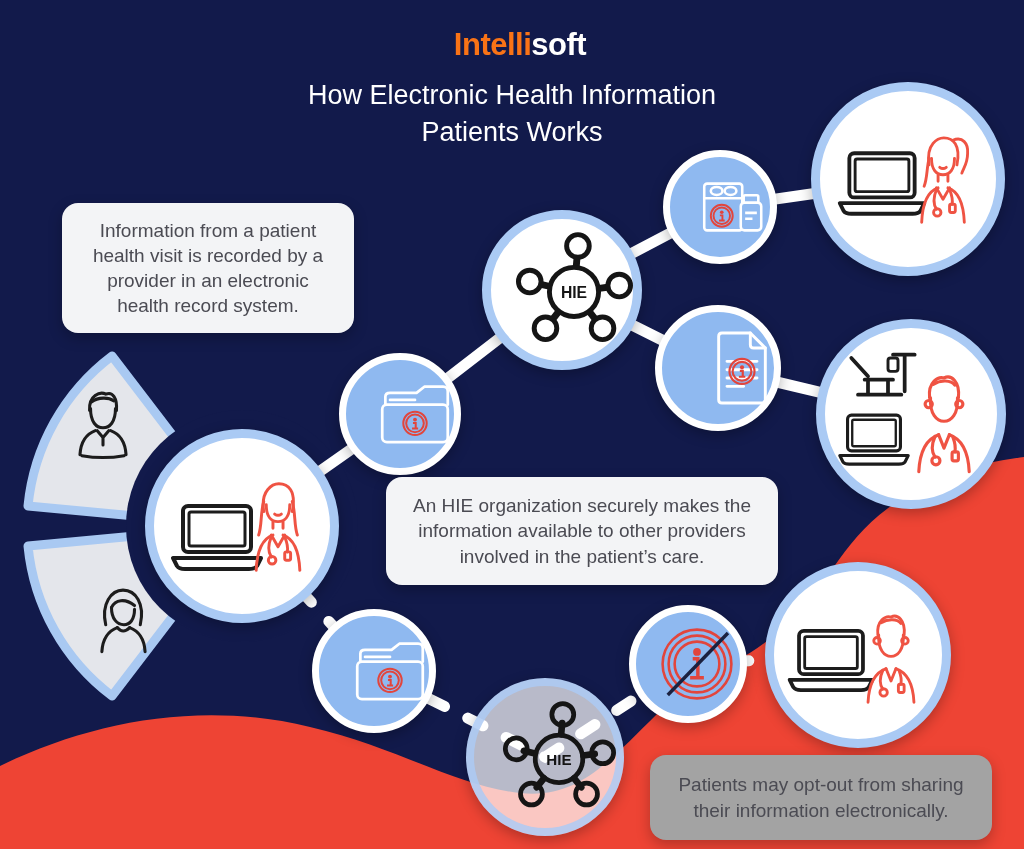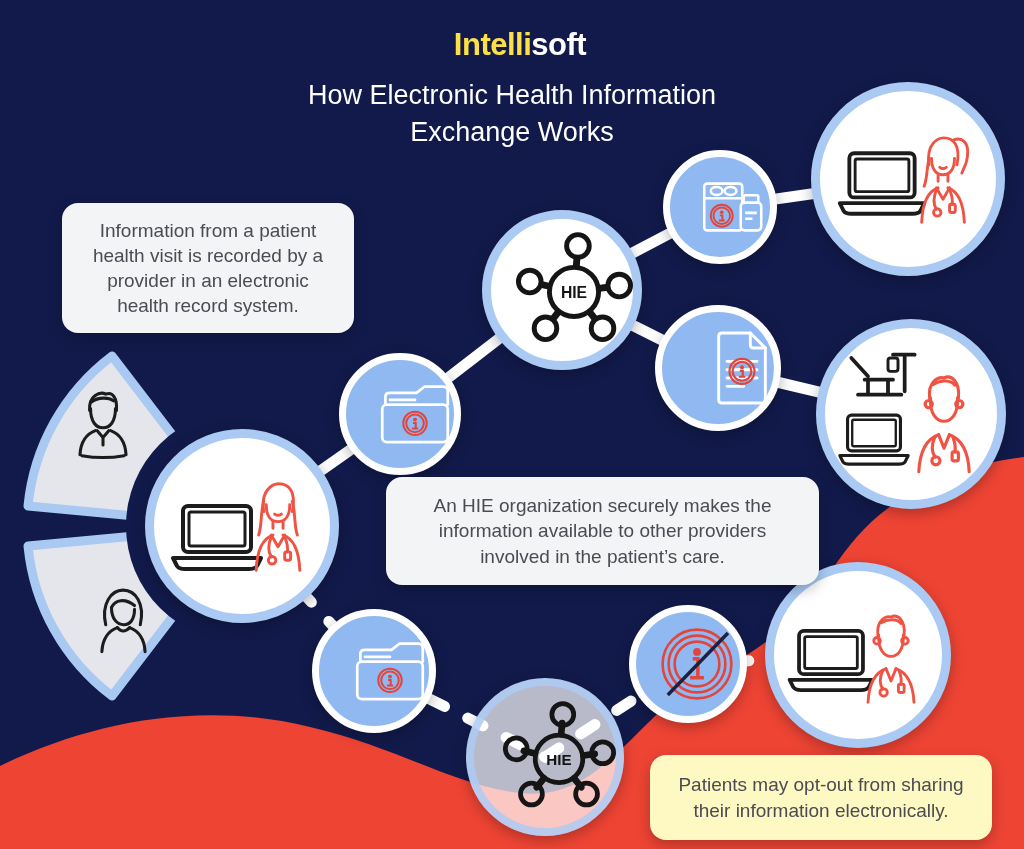--- a/index.html
+++ b/index.html
@@ -1,34 +1,34 @@
 <!DOCTYPE html>
 <html><head>
 <meta charset="utf-8">
 <style>
   html,body{margin:0;padding:0;}
   body{width:1024px;height:849px;position:relative;overflow:hidden;
        background:#121a4b;font-family:"Liberation Sans",sans-serif;}
   .bg-svg{position:absolute;inset:0;z-index:1;}
   .header{position:absolute;left:0;top:0;width:100%;text-align:center;z-index:3;}
   .logo{margin-top:27px;font-size:31px;font-weight:800;letter-spacing:-0.5px;}
-  .logo .p1{color:#fde047;margin-left:16px;}
+  .logo .p1{color:#f97316;margin-left:16px;}
   .logo .p2{color:#ffffff;margin-top:36px;}
   .title{margin-top:14px;color:#ffffff;font-size:27px;line-height:37px;font-weight:500;}
   .circle{position:absolute;border-radius:50%;box-sizing:border-box;z-index:2;
           display:flex;align-items:center;justify-content:flex-end;
           box-shadow:0 4px 14px rgba(0,0,0,.28);}
   .c-white{background:#ffffff;border:9px solid #aacaf4;}
   .c-blue{background:#8fb9f0;border:7px solid #ffffff;}
   .c-glass{background:rgba(255,255,255,.70);border:8px solid rgba(173,202,244,.85);}
   .card{position:absolute;z-index:3;background:#f3f4f6;border-radius:16px;
         color:#4b4b53;font-size:19px;line-height:1.32;text-align:center;
         display:flex;align-items:center;justify-content:center;
         padding:14px 22px;box-sizing:border-box;box-shadow:0 5px 14px rgba(0,0,0,.25);}
-  .card.pinkish{background:#fef9c3;}
+  .card.pinkish{background:#a3a3a3;}
   .abs{position:absolute;}
   .icon{display:block;}
 </style>
 </head>
 <body>
 
 <svg class="bg-svg" width="1024" height="849" viewBox="0 0 1024 849">
   <path d="M242 526 L112 356 A214 214 0 0 0 28 506 Z" fill="#e4e6eb" stroke="#a9c9f2" stroke-width="9" stroke-linejoin="round"></path>
   <path d="M242 526 L28 546 A214 214 0 0 0 112 696 Z" fill="#e4e6eb" stroke="#a9c9f2" stroke-width="9" stroke-linejoin="round"></path>
   <circle cx="242" cy="526" r="116" fill="#121a4b"></circle>
@@ -39,28 +39,28 @@
   <path d="M562 290 L720 207 L908 180 M562 290 L718 368 L911 414 M562 290 L400 415 L242 526" fill="none" stroke="#ffffff" stroke-width="11" stroke-linecap="round" stroke-linejoin="round"></path>
   <path d="M242 526 L374 671 L545 757 L688 664 L858 655" fill="none" stroke="#ffffff" stroke-width="11" stroke-linecap="round" stroke-dasharray="17 26"></path>
 </svg>
 
 <div class="header">
   <div class="logo">
     <span class="p1">Intelli</span><span class="p2">soft</span>
   </div>
   <div class="title">
     <div>How Electronic Health Information</div>
-    <div>Exchange Works</div>
+    <div>Patients Works</div>
   </div>
 </div>
 
 <div class="card" style="left:62px;top:203px;width:292px;height:130px;">
   <span>Information from a patient health visit is recorded by a provider in an electronic health record system.</span>
 </div>
-<div class="card" style="left:386px;top:477px;width:433px;height:108px;">
+<div class="card" style="left:386px;top:477px;width:392px;height:108px;">
   <span>An HIE organization securely makes the information available to other providers involved in the patient’s care.</span>
 </div>
 <div class="card pinkish" style="left:650px;top:755px;width:342px;height:85px;">
   <span>Patients may opt-out from sharing their information electronically.</span>
 </div>
 
 <div class="circle c-white" style="left:482px;top:210px;width:160px;height:160px;">
   <svg class="icon" width="118" height="118" viewBox="0 0 120 120">
     <g stroke="#151515" fill="none" stroke-width="7" stroke-linecap="round">
       <path d="M62.3 36.1 L63.3 24.2"></path>

